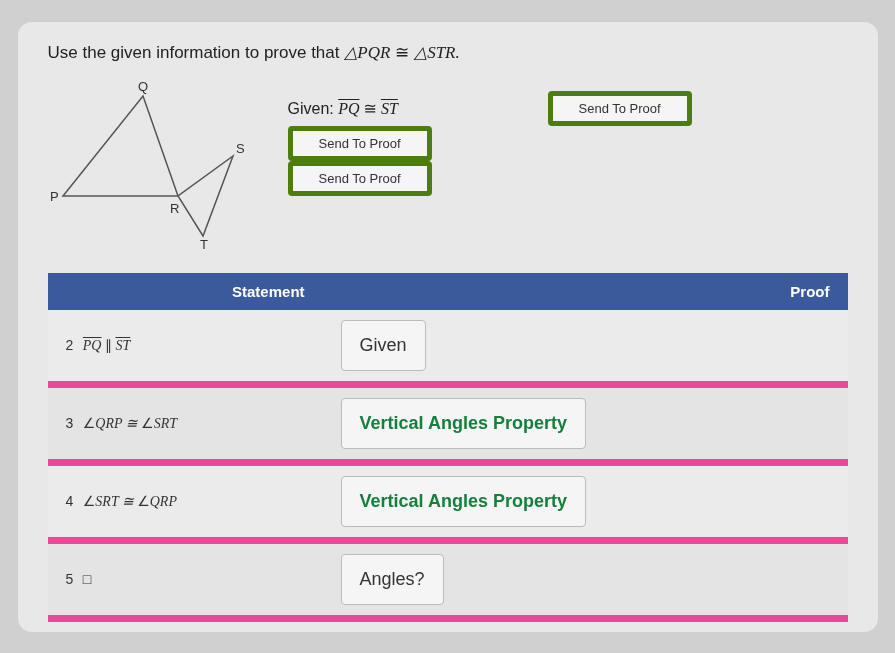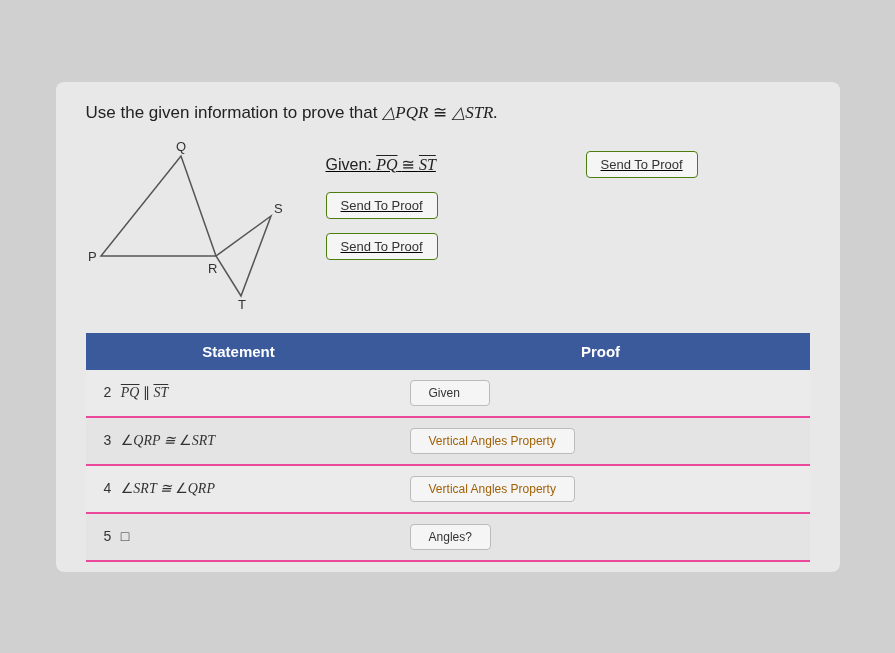--- a/index.html
+++ b/index.html
@@ -7,23 +7,23 @@
       width: 895px;
       height: 653px;
       background: #d0d0d0;
       font-family: 'Times New Roman', Times, serif;
       overflow: hidden;
       display: flex;
       align-items: center;
       justify-content: center;
     }
     .main-container {
-      width: 784px;
+      width: 860px;
       background: #e8e8e8;
-      border-radius: 8px;
+      border-radius: 14px;
       padding: 20px 30px 10px 30px;
     }
     .title-row {
       font-size: 17px;
       color: #222;
       margin-bottom: 18px;
       font-family: Arial, sans-serif;
     }
     .title-row .math {
       font-family: 'Times New Roman', serif;
@@ -41,44 +41,42 @@
       flex-shrink: 0;
     }
     .diagram-area svg {
       width: 210px;
       height: 170px;
     }
     .given-section {
       flex: 1;
       display: flex;
       flex-direction: column;
-      gap: 14px;
       padding-top: 10px;
-      text-decoration: underline;
     }
     .given-row {
       display: flex;
       align-items: center;
       gap: 20px;
     }
     .given-text {
       font-family: 'Times New Roman', serif;
       font-size: 16px;
       color: #222;
       min-width: 240px;
     }
     .given-text .label {
       font-style: normal;
       font-family: Arial, sans-serif;
     }
     .send-btn {
       background: #f5f5f5;
-      border: 1px solid #4d7c0f;
+      border: 5px solid #4d7c0f;
       border-radius: 4px;
-      padding: 5px 14px;
+      padding: 5px 26px;
       font-size: 13px;
       font-family: Arial, sans-serif;
       color: #333;
       cursor: pointer;
       white-space: nowrap;
     }
     .overline {
       text-decoration: overline;
       font-style: italic;
     }
@@ -89,53 +87,53 @@
     }
     .proof-table thead tr {
       background: #3a5a9c;
       color: white;
     }
     .proof-table thead th {
       padding: 10px 18px;
       font-size: 15px;
       font-family: Arial, sans-serif;
       font-weight: 600;
-      text-align: center;
+      text-align: right;
     }
     .proof-table tbody tr {
       background: #ebebeb;
-      border-bottom: 2px solid #ec4899;
+      border-bottom: 7px solid #ec4899;
     }
     .proof-table tbody tr:nth-child(even) {
       background: #e4e4e4;
     }
     .proof-table tbody td {
       padding: 10px 18px;
       font-size: 14px;
       font-family: 'Times New Roman', serif;
       color: #333;
       vertical-align: middle;
     }
     .proof-table tbody td.reason-cell {
       text-align: left;
     }
     .reason-box {
       display: inline-block;
       background: #f5f5f5;
       border: 1px solid #bbb;
       border-radius: 4px;
-      padding: 5px 18px;
-      font-family: Arial, sans-serif;
-      font-size: 12px;
+      padding: 14px 18px;
+      font-family: Arial, sans-serif;
+      font-size: 18px;
       color: #333;
       min-width: 80px;
     }
     .reason-box.vap {
-      font-weight: 400;
-      color: #a16207;
+      font-weight: 700;
+      color: #15803d;
     }
     .row-num {
       font-family: Arial, sans-serif;
       color: #333;
       margin-right: 6px;
     }
     .stmt-text {
       font-style: italic;
     }
     .parallel-symbol {

